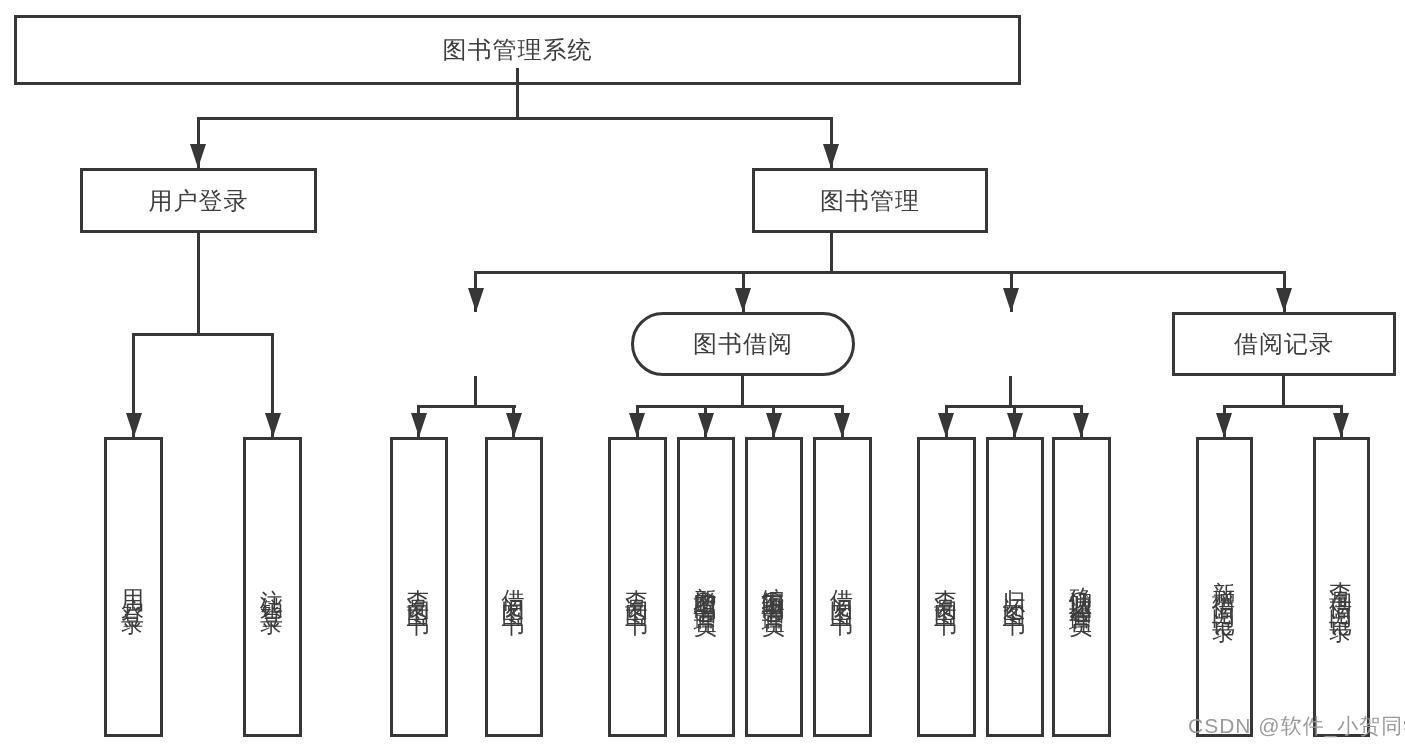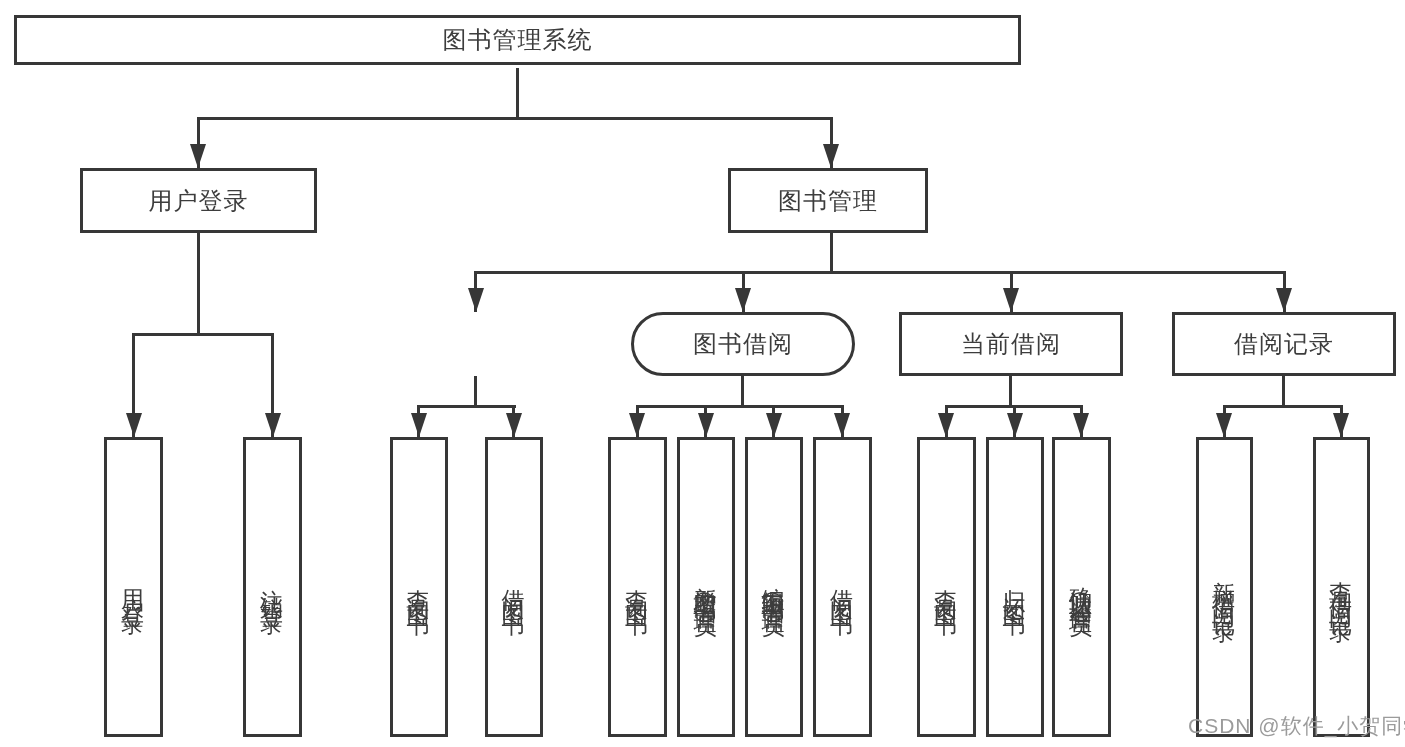--- a/index.html
+++ b/index.html
@@ -64,52 +64,51 @@
     color: var(--watermark);
     letter-spacing: 1px;
     white-space: nowrap;
   }
 </style>
 </head>
 <body>
 
 <div class="canvas">
 
-  <div class="box" style="left:14px; top:15px; width:1007px; height:50px;">图书管理系统</div>
+  <div class="box" style="left:14px; top:15px; width:1007px; height:70px;">图书管理系统</div>
 
   <div class="vline" style="left:516px; top:68px; height:51px;"></div>
   <div class="hline" style="left:197px; top:117px; width:636px;"></div>
   <div class="vline" style="left:197px; top:117px; height:51px;"></div>
   <div class="vline" style="left:830px; top:117px; height:51px;"></div>
   <div class="arrow" style="left:190px; top:144px;"></div>
   <div class="arrow" style="left:823px; top:144px;"></div>
 
   <div class="box" style="left:80px; top:168px; width:237px; height:65px;">用户登录</div>
-  <div class="box" style="left:728px; top:168px; width:200px; height:65px;text-align:right;">图书管理</div>
+  <div class="box" style="left:752px; top:168px; width:236px; height:65px;text-align:right;">图书管理</div>
 
   <div class="vline" style="left:197px; top:233px; height:102px;"></div>
   <div class="hline" style="left:132px; top:333px; width:142px;"></div>
   <div class="vline" style="left:132px; top:333px; height:104px;"></div>
   <div class="vline" style="left:271px; top:333px; height:104px;"></div>
   <div class="arrow" style="left:126px; top:413px;"></div>
   <div class="arrow" style="left:265px; top:413px;"></div>
 
   <div class="vline" style="left:830px; top:233px; height:40px;"></div>
   <div class="hline" style="left:474px; top:271px; width:811px;"></div>
   <div class="vline" style="left:474px; top:271px; height:41px;"></div>
   <div class="vline" style="left:742px; top:271px; height:41px;"></div>
   <div class="vline" style="left:1010px; top:271px; height:41px;"></div>
   <div class="vline" style="left:1283px; top:271px; height:41px;"></div>
   <div class="arrow" style="left:468px; top:288px;"></div>
   <div class="arrow" style="left:735px; top:288px;"></div>
   <div class="arrow" style="left:1003px; top:288px;"></div>
   <div class="arrow" style="left:1276px; top:288px;"></div>
 
   <div class="box" style="left:631px; top:312px; width:224px; height:64px;border-radius:32px;">图书借阅</div>
-  <div class="box" style="left:899px; top:312px; width:224px; height:64px;">当前借阅</div>
   <div class="box" style="left:1172px; top:312px; width:224px; height:64px;">借阅记录</div>
 
   <div class="vline" style="left:474px; top:376px; height:31px;"></div>
   <div class="hline" style="left:417px; top:405px; width:99px;"></div>
   <div class="vline" style="left:417px; top:405px; height:32px;"></div>
   <div class="vline" style="left:512px; top:405px; height:32px;"></div>
   <div class="arrow" style="left:411px; top:413px;"></div>
   <div class="arrow" style="left:506px; top:413px;"></div>
 
   <div class="vline" style="left:741px; top:376px; height:31px;"></div>

